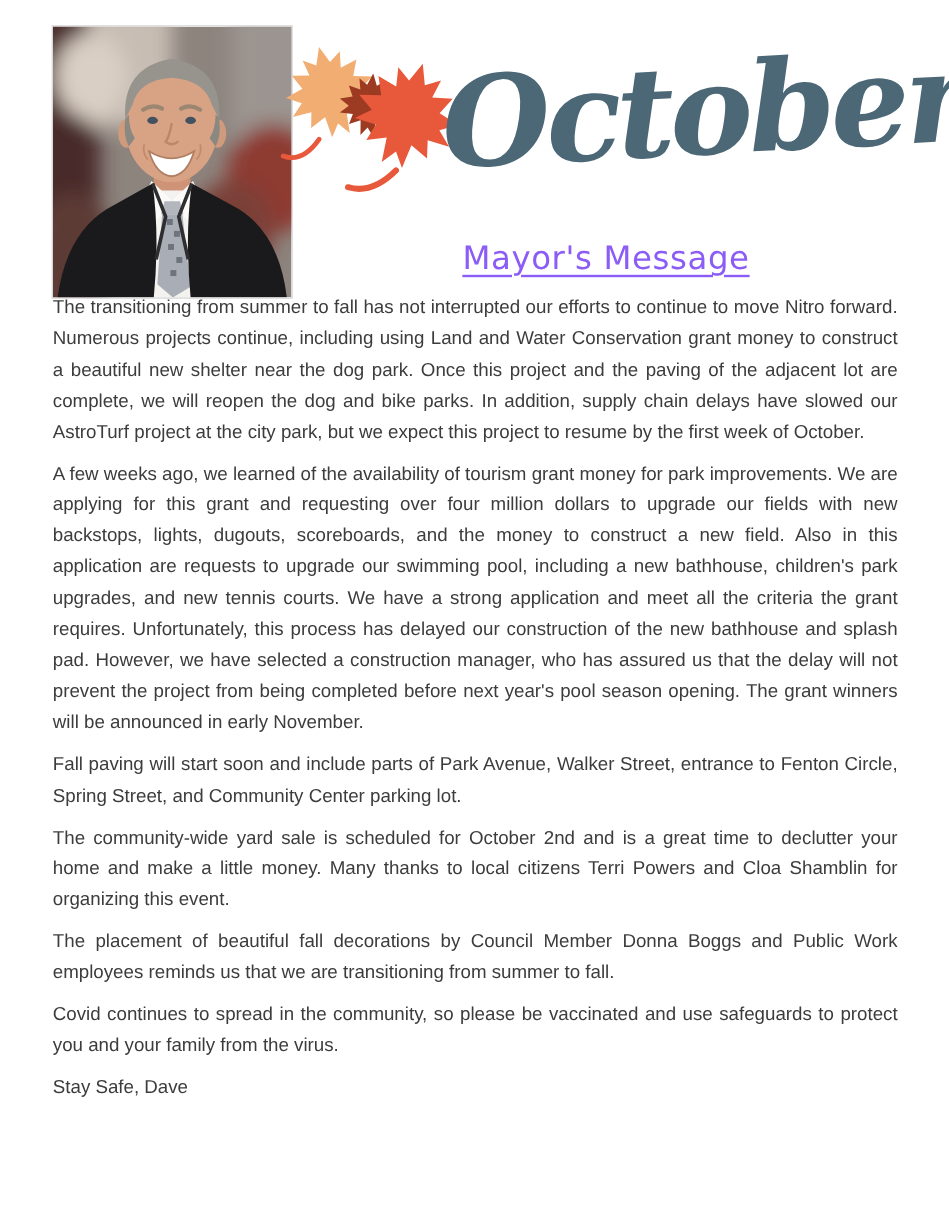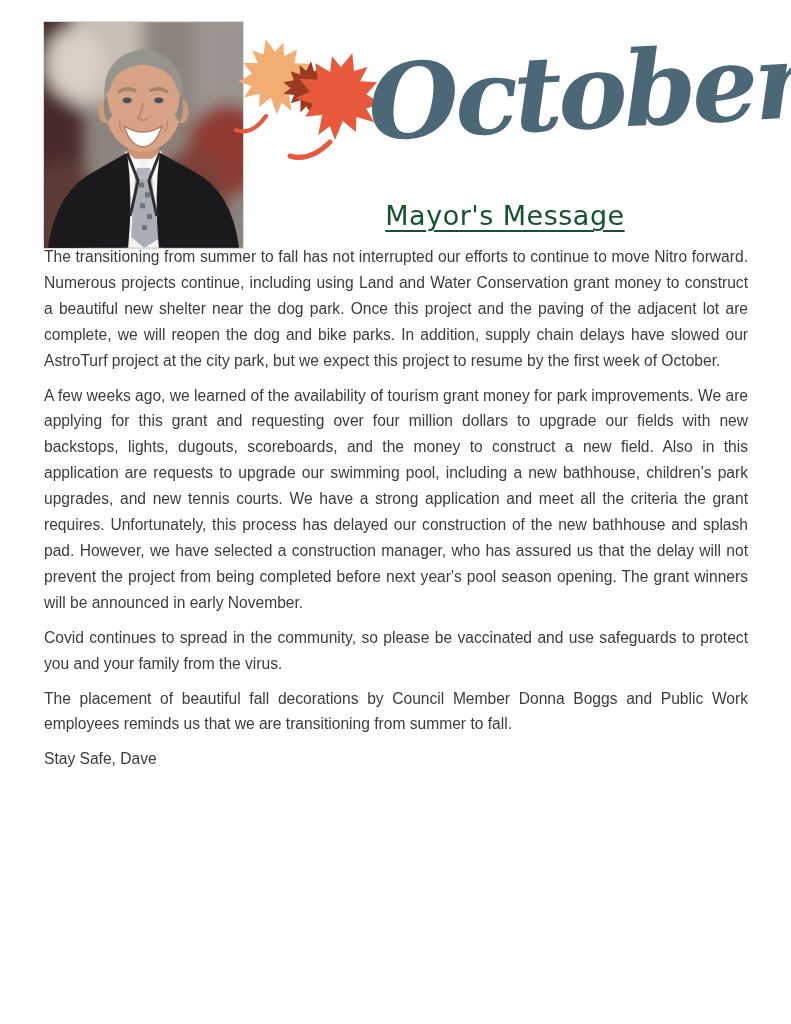--- a/index.html
+++ b/index.html
@@ -44,21 +44,21 @@
     white-space: nowrap;
   }
 
   .message-heading {
     position: absolute;
     left: 252px; top: 200px;
     width: 506px;
     text-align: center;
     font-family: "DejaVu Sans", sans-serif;
     font-size: 27px;
-    color: #14532d;
+    color: #8b5cf6;
     letter-spacing: 0.5px;
     text-decoration: underline;
     text-decoration-thickness: 2px;
     text-underline-offset: 5px;
   }
 
   
   .message-body {
     position: absolute;
     left: 44px; top: 244px;
@@ -150,19 +150,21 @@
   </div>
 
   <div class="month-script">October</div>
 
   <div class="message-heading">Mayor's Message</div>
 
   <div class="message-body">
     <div>
         <p>The transitioning from summer to fall has not interrupted our efforts to continue to move Nitro forward. Numerous projects continue, including using Land and Water Conservation grant money to construct a beautiful new shelter near the dog park. Once this project and the paving of the adjacent lot are complete, we will reopen the dog and bike parks. In addition, supply chain delays have slowed our AstroTurf project at the city park, but we expect this project to resume by the first week of October.</p>
         <p>A few weeks ago, we learned of the availability of tourism grant money for park improvements. We are applying for this grant and requesting over four million dollars to upgrade our fields with new backstops, lights, dugouts, scoreboards, and the money to construct a new field. Also in this application are requests to upgrade our swimming pool, including a new bathhouse, children's park upgrades, and new tennis courts.  We have a strong application and meet all the criteria the grant requires. Unfortunately, this process has delayed our construction of the new bathhouse and splash pad. However, we have selected a construction manager, who has assured us that the delay will not prevent the project from being completed before next year's pool season opening. The grant winners will be announced in early November.</p>
+        <p>Fall paving will start soon and include parts of Park Avenue, Walker Street, entrance to Fenton Circle, Spring Street, and Community Center parking lot.</p>
+        <p>The community-wide yard sale is scheduled for October 2nd and is a great time to declutter your home and make a little money. Many thanks to local citizens Terri Powers and Cloa Shamblin for organizing this event.</p>
+        <p>The placement of beautiful fall decorations by Council Member Donna Boggs and Public Work employees reminds us that we are transitioning from summer to fall.</p>
         <p>Covid continues to spread in the community, so please be vaccinated and use safeguards to protect you and your family from the virus.</p>
-        <p>The placement of beautiful fall decorations by Council Member Donna Boggs and Public Work employees reminds us that we are transitioning from summer to fall.</p>
       </div>
     <p class="signoff">Stay Safe, Dave</p>
   </div>
 
 </div>
 
 </body></html>

